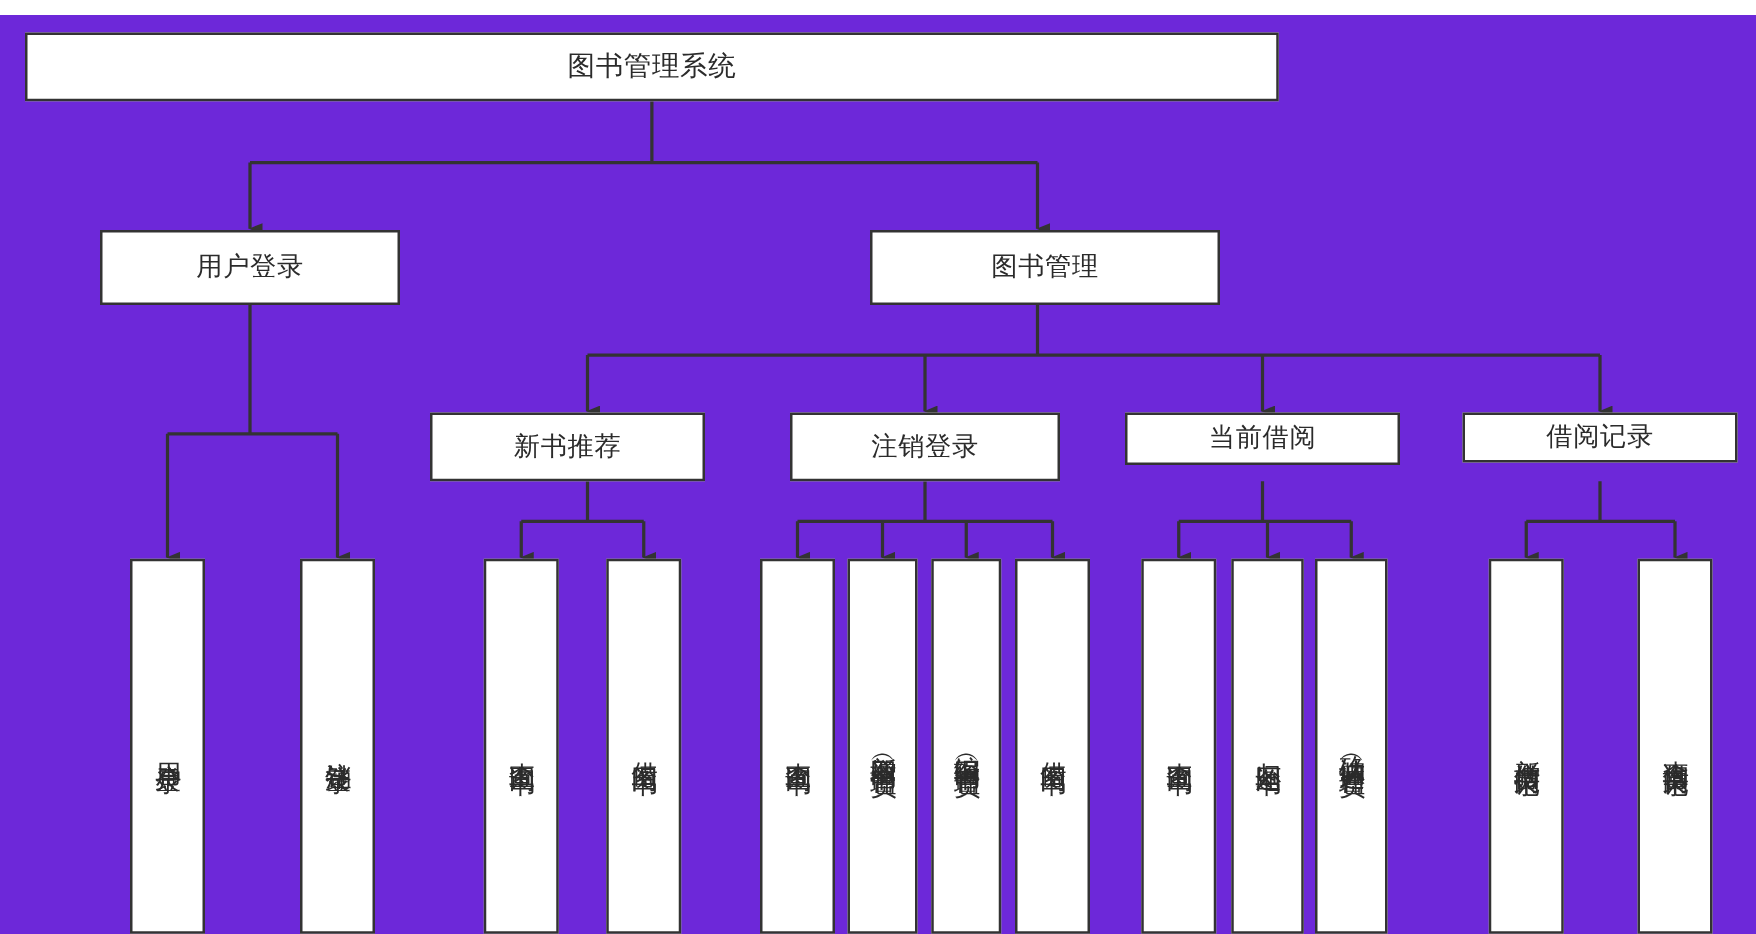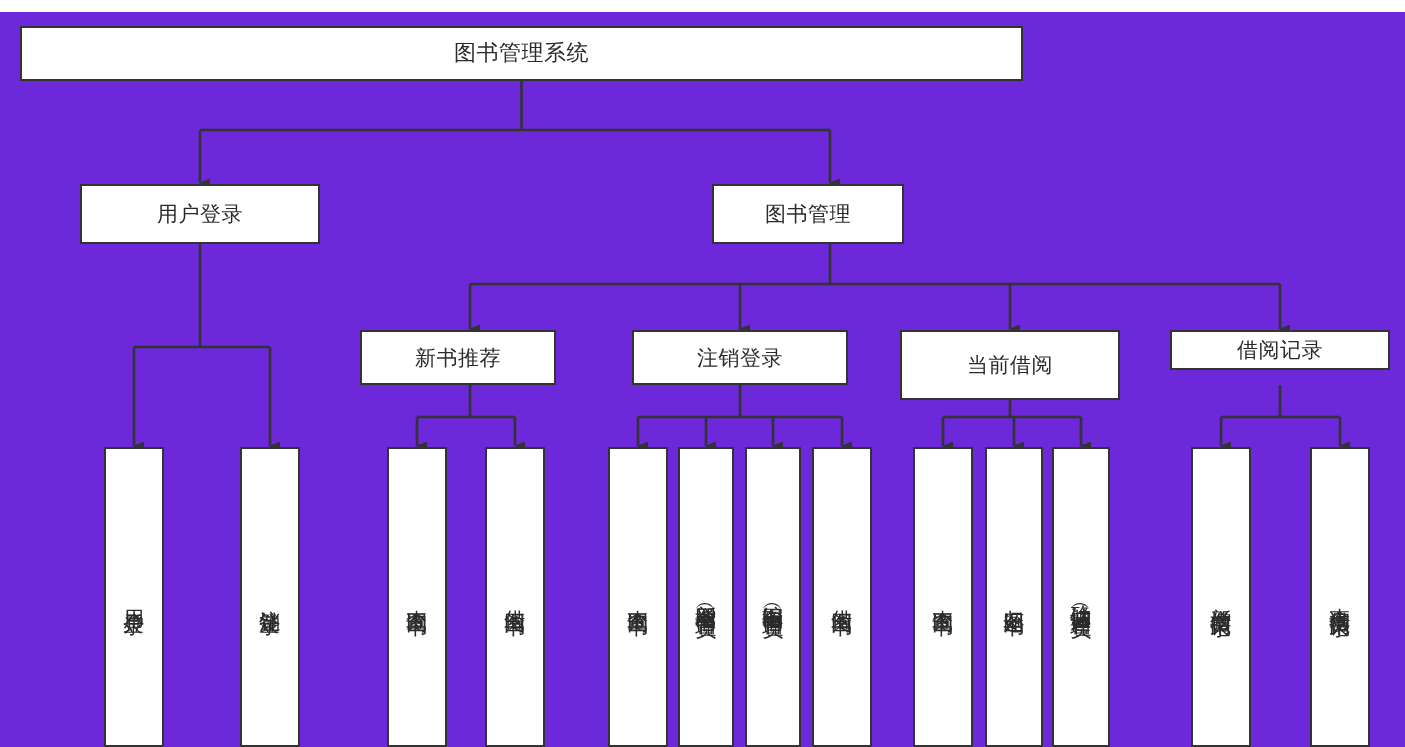--- a/index.html
+++ b/index.html
@@ -111,30 +111,30 @@
       </g>
   </svg>
 
   <div id="nodes-layer">
       <div class="node horiz root" style="left: 20px; top: 14px; width: 1003px; height: 55px;">
         <span>图书管理系统</span>
       </div>
       <div class="node horiz" style="left: 80px; top: 172px; width: 240px; height: 60px;">
         <span>用户登录</span>
       </div>
-      <div class="node horiz" style="left: 712px; top: 172px; width: 192px; height: 60px;">
+      <div class="node horiz" style="left: 696px; top: 172px; width: 280px; height: 60px;">
         <span>图书管理</span>
       </div>
-      <div class="node horiz" style="left: 360px; top: 318px; width: 196px; height: 55px;">
+      <div class="node horiz" style="left: 344px; top: 318px; width: 220px; height: 55px;">
         <span>新书推荐</span>
       </div>
       <div class="node horiz" style="left: 632px; top: 318px; width: 216px; height: 55px;">
         <span>注销登录</span>
       </div>
-      <div class="node horiz" style="left: 900px; top: 318px; width: 220px; height: 70px;">
+      <div class="node horiz" style="left: 900px; top: 318px; width: 220px; height: 42px;">
         <span>当前借阅</span>
       </div>
       <div class="node horiz" style="left: 1170px; top: 318px; width: 220px; height: 40px;">
         <span>借阅记录</span>
       </div>
       <div class="node vert" style="left: 104px; top: 435px; width: 60px; height: 300px;">
         <span>用户登录</span>
       </div>
       <div class="node vert" style="left: 240px; top: 435px; width: 60px; height: 300px;">
         <span>注销登录</span>

